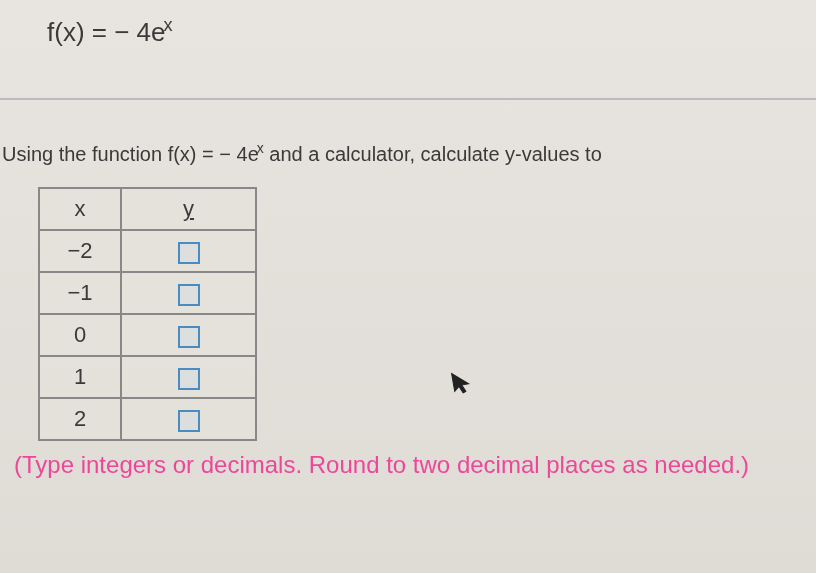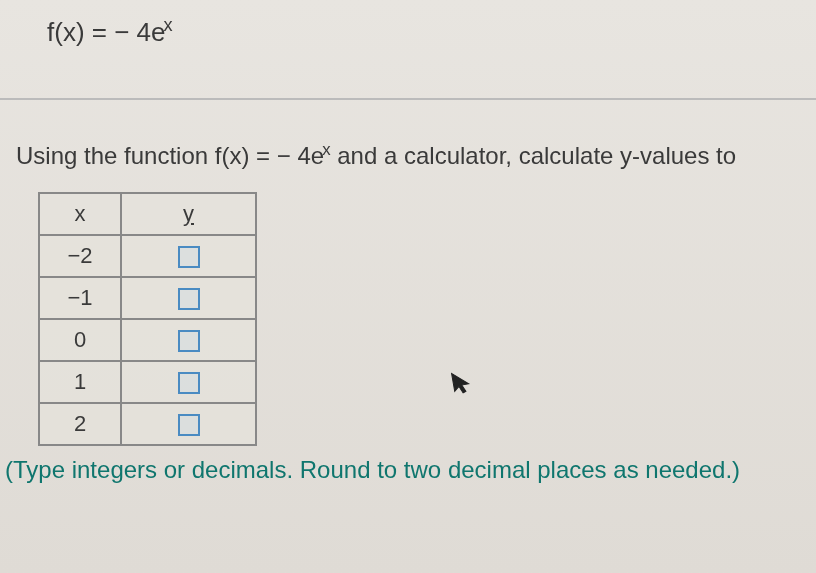--- a/index.html
+++ b/index.html
@@ -28,23 +28,23 @@
       font-size: 0.7em;
       vertical-align: super;
       margin-left: -2px;
     }
     .divider {
       border: none;
       border-top: 2px solid #bbb;
       margin-bottom: 40px;
     }
     .instruction {
-      font-size: 24px;
+      font-size: 20px;
       color: #3a3a3a;
-      padding-left: 16px;
+      padding-left: 2px;
       margin-bottom: 22px;
       font-weight: normal;
     }
     .table-wrap {
       padding-left: 38px;
       margin-bottom: 10px;
     }
     table {
       border-collapse: collapse;
       background: rgba(230,226,220,0.7);
@@ -72,22 +72,22 @@
     .input-box {
       display: inline-block;
       width: 22px;
       height: 22px;
       border: 2px solid #4a8bc2;
       background: rgba(200,215,230,0.3);
       vertical-align: middle;
     }
     .hint {
       font-size: 24px;
-      color: #0f766e;
-      padding-left: 5px;
+      color: #ec4899;
+      padding-left: 14px;
       margin-top: 4px;
     }
     .cursor {
       position: absolute;
       left: 452px;
       top: 370px;
       font-size: 26px;
       color: #222;
       pointer-events: none;
       transform: rotate(-10deg);

